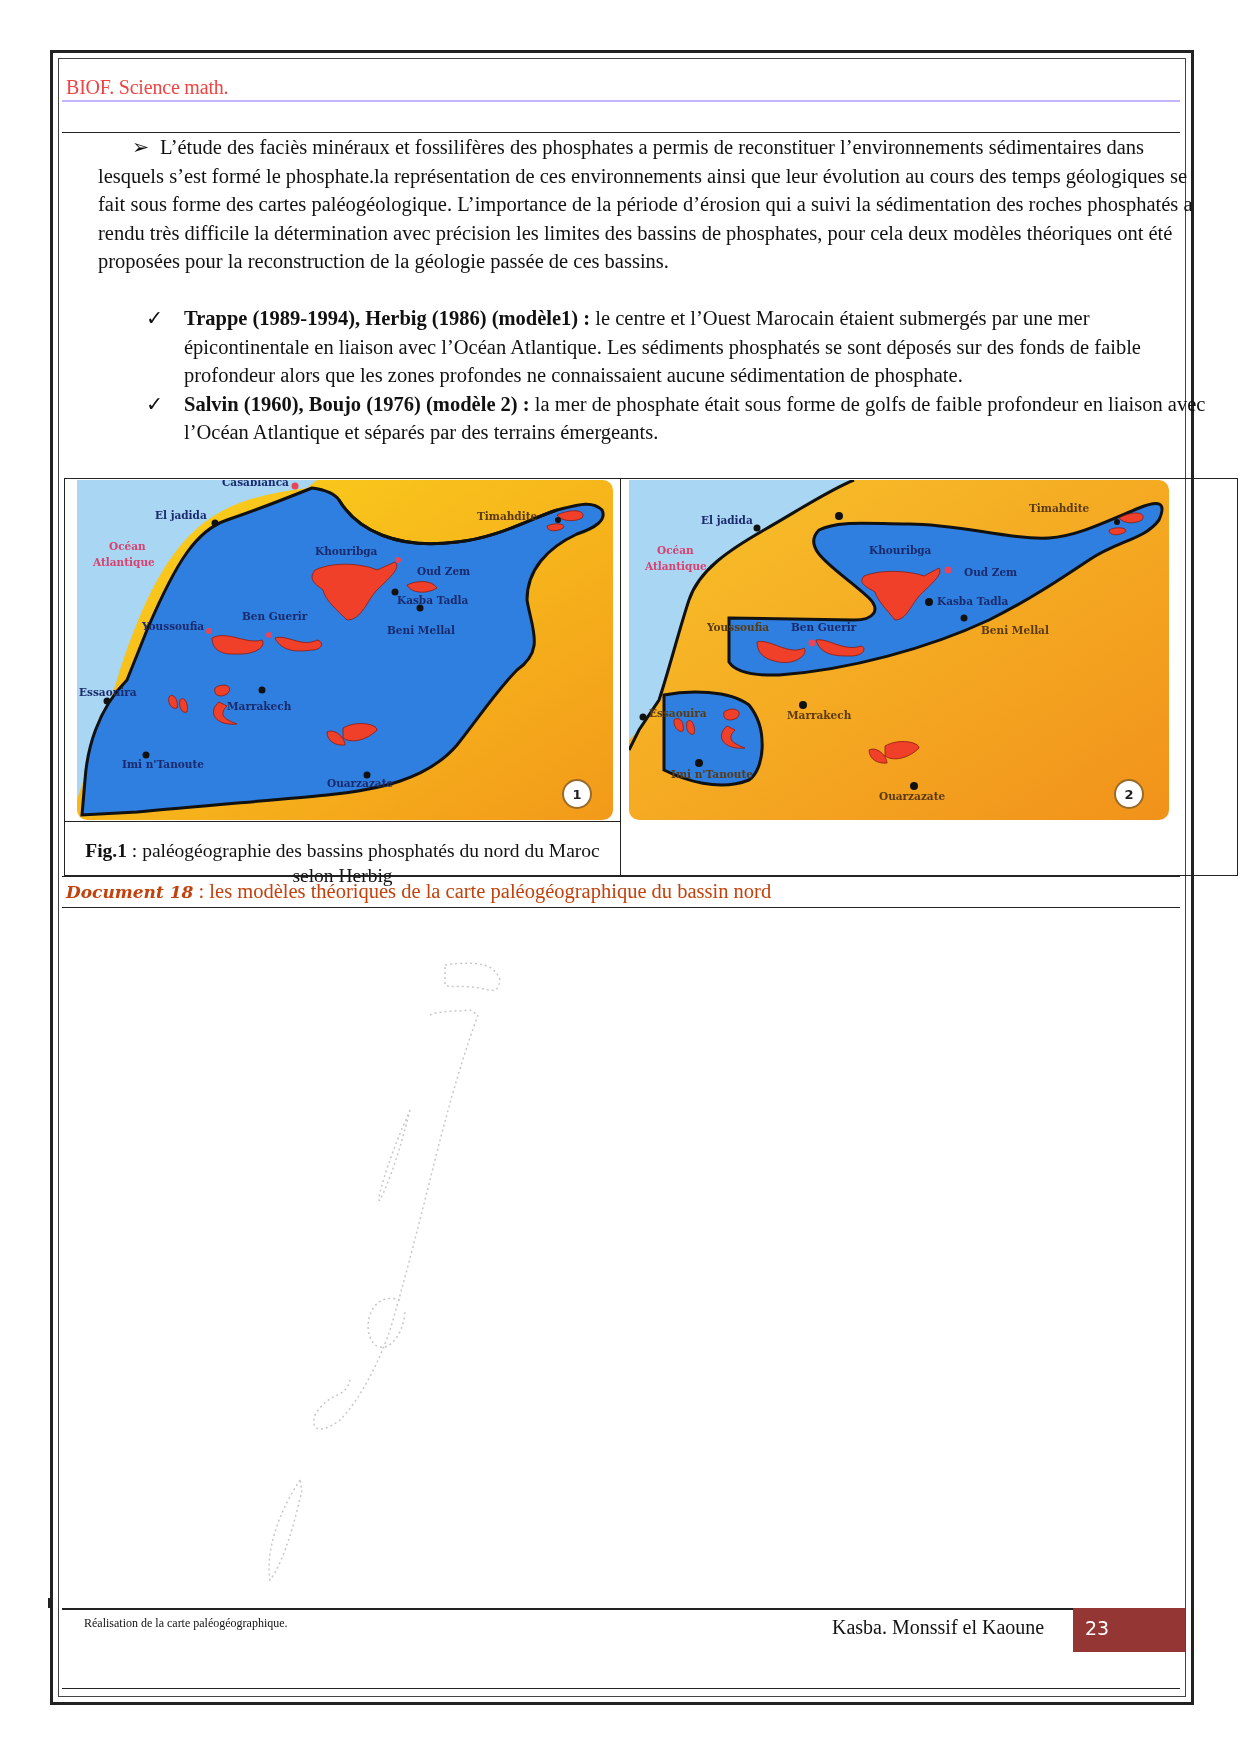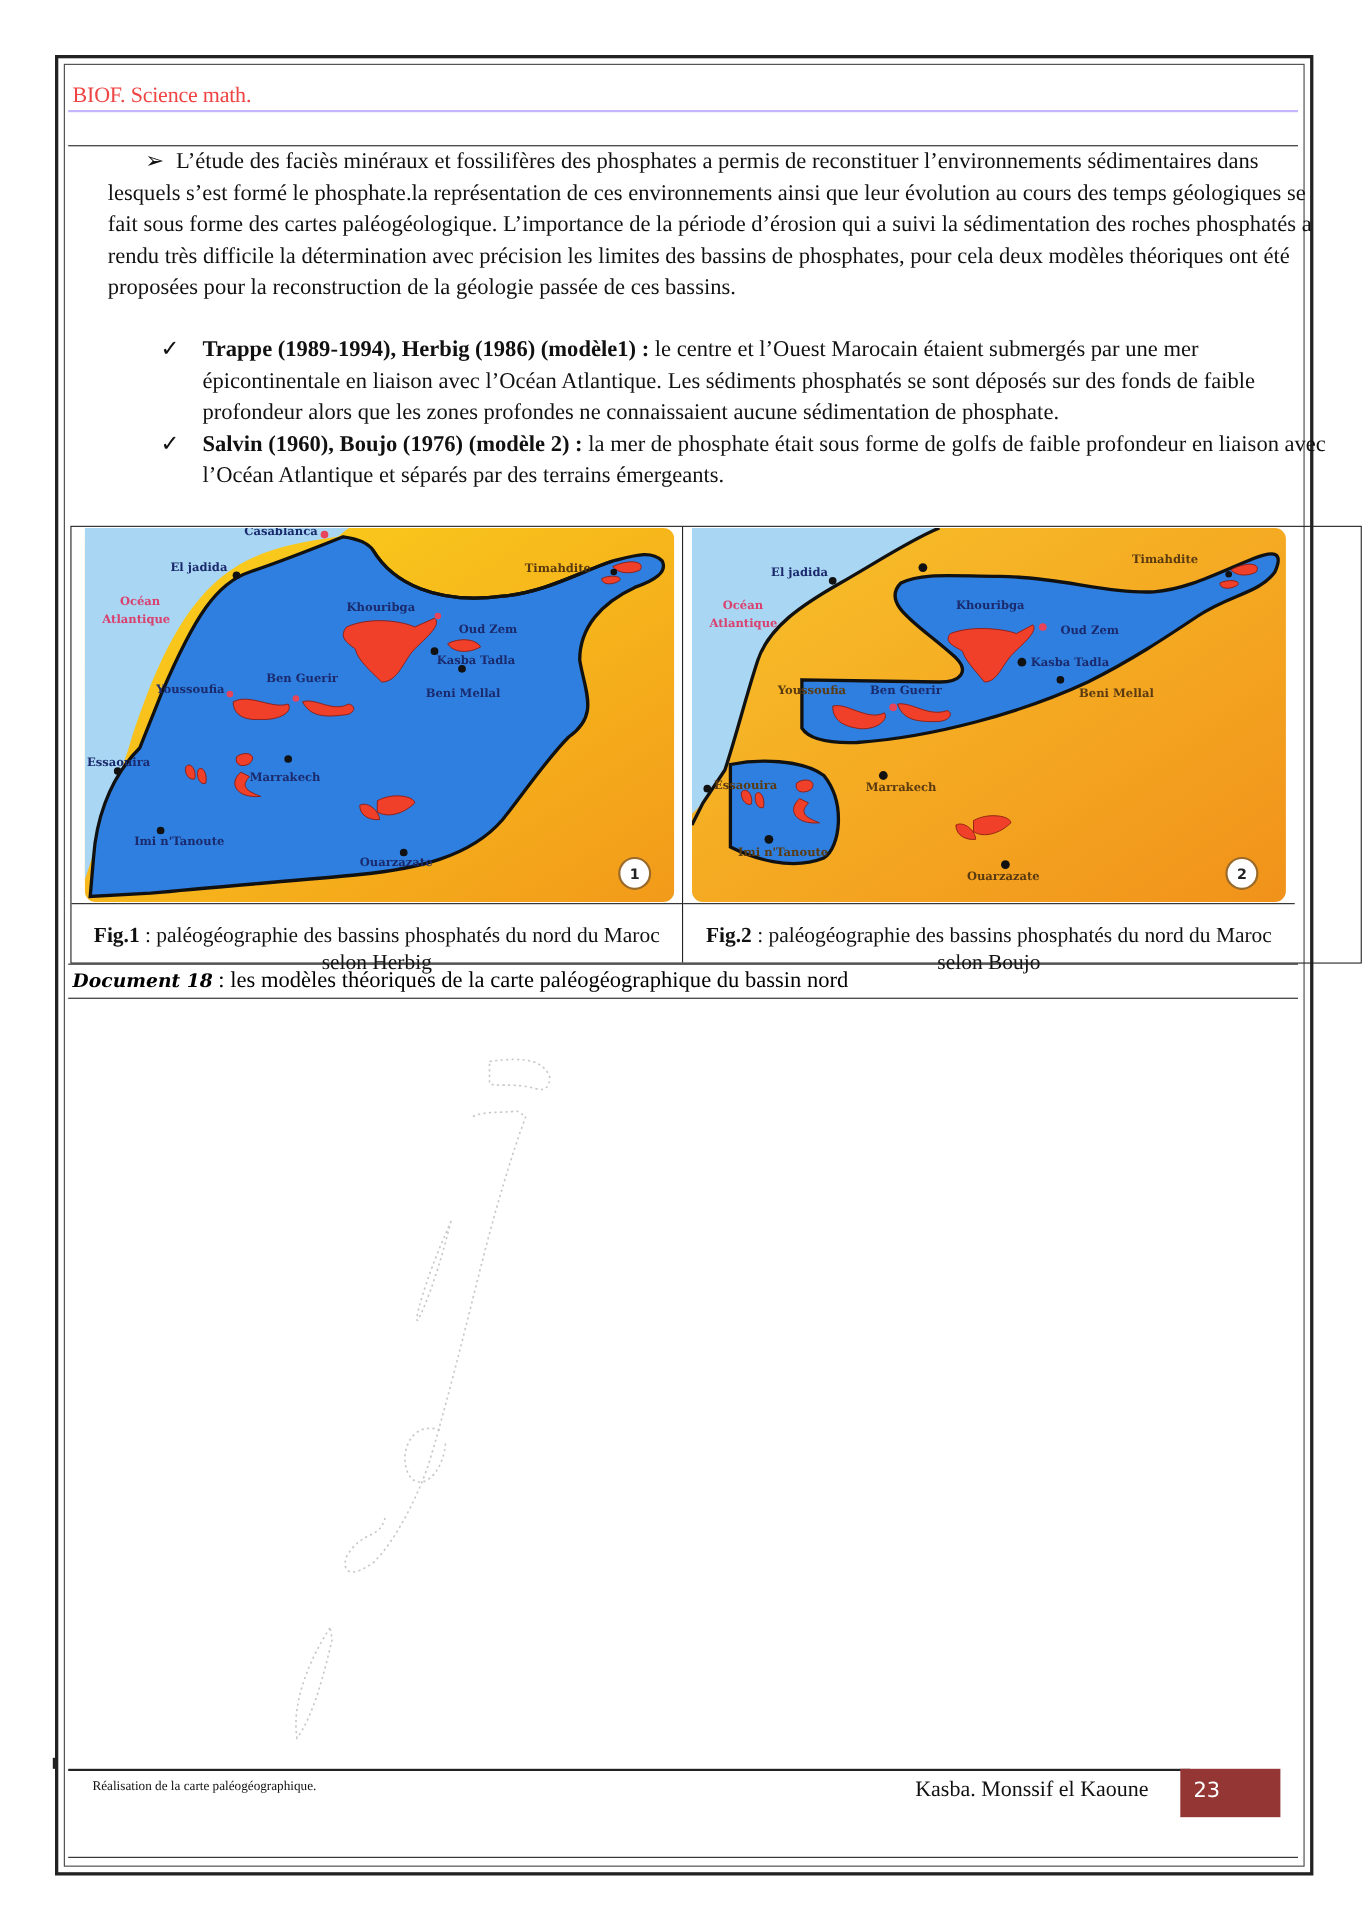--- a/index.html
+++ b/index.html
@@ -18,27 +18,27 @@
   .list-item { position: relative; padding-left: 38px; }
   .list-item .check { position: absolute; left: 0; top: 0; }
   .list-item b { font-weight: bold; }
   .figure-table { position: absolute; left: 64px; top: 478px; width: 1174px; height: 398px; border: 1px solid #222; box-sizing: border-box; }
   .fig-cell { position: absolute; top: 0; height: 396px; box-sizing: border-box; }
   .fig-cell.left { left: 0; width: 556px; border-right: 1px solid #222; }
   .fig-cell.right { left: 556px; width: 556px; }
   .map { position: absolute; top: 1px; left: 12px; width: 536px; height: 340px; }
   .fig-cell.right .map { left: 8px; width: 540px; }
   .caption { position: absolute; top: 342px; left: 0; width: 100%; height: 54px; border-top: 1px solid #222; text-align: center; font-family: "Liberation Serif", serif; font-size: 19.5px; line-height: 25px; color: #111; padding-top: 16px; box-sizing: border-box; }
-  .doc-line { position: absolute; left: 62px; top: 876px; width: 1118px; height: 30px; border-top: 1px solid #222; border-bottom: 1px solid #222; font-family: "Liberation Serif", serif; font-size: 20.5px; line-height: 28px; color: #000000; }
+  .doc-line { position: absolute; left: 62px; top: 876px; width: 1118px; height: 30px; border-top: 1px solid #222; border-bottom: 1px solid #222; font-family: "Liberation Serif", serif; font-size: 20.5px; line-height: 28px; color: #c2410c; }
   .doc-line .doc-label { font-style: italic; font-weight: bold; font-family: "DejaVu Serif", serif; font-size: 17px; padding-left: 4px; }
   .watermark { position: absolute; left: 240px; top: 860px; width: 420px; height: 760px; pointer-events: none; }
   .footer-line { position: absolute; left: 62px; top: 1608px; width: 1020px; border-top: 2px solid #222; }
   .footer-left { position: absolute; left: 84px; top: 1616px; font-family: "Liberation Serif", serif; font-size: 12px; color: #111; }
   .footer-right { position: absolute; left: 832px; top: 1616px; font-family: "Liberation Serif", serif; font-size: 20px; color: #111; }
-  .page-num { position: absolute; left: 1073px; top: 1608px; width: 91px; height: 44px; background: #943634; color: #fff; font-family: "DejaVu Sans", sans-serif; font-size: 19px; line-height: 40px; padding-left: 12px; box-sizing: border-box; }
+  .page-num { position: absolute; left: 1073px; top: 1608px; width: 112px; height: 44px; background: #943634; color: #fff; font-family: "DejaVu Sans", sans-serif; font-size: 19px; line-height: 40px; padding-left: 12px; box-sizing: border-box; }
   .bottom-line { position: absolute; left: 62px; top: 1688px; width: 1118px; border-top: 1px solid #222; }
   .left-tick { position: absolute; left: 48px; top: 1598px; width: 3px; height: 10px; background:#222; }
   .map-label { font-family: "DejaVu Serif", serif; font-weight: bold; font-size: 10.5px; fill: #1a2a6c; }
   .map-label.brown { fill: #5a3a10; }
   .map-label.ocean { fill: #d9416f; }
 </style>
 </head>
 <body>
 
 <div class="outer-frame"></div>
@@ -185,21 +185,20 @@
       <text class="map-label brown" x="352" y="154">Beni Mellal</text>
       <text class="map-label brown" x="20" y="237">Essaouira</text>
       <text class="map-label brown" x="158" y="239">Marrakech</text>
       <text class="map-label brown" x="42" y="298">Imi n'Tanoute</text>
       <text class="map-label brown" x="250" y="320">Ouarzazate</text>
       <text class="map-label ocean" x="28" y="74">Océan</text>
       <text class="map-label ocean" x="16" y="90">Atlantique</text>
       <circle cx="500" cy="314" r="14" fill="#fff" stroke="#9a6a2a" stroke-width="2"></circle>
       <text x="500" y="319" text-anchor="middle" font-family="DejaVu Sans, sans-serif" font-weight="bold" font-size="13" fill="#222">2</text>
     </svg>
-    <div class="caption"><b>Fig.2</b><span> : paléogéographie des bassins phosphatés du nord du Maroc selon Boujo</span></div>
   </div>
 </div>
 
 <div class="doc-line">
   <span class="doc-label">Document 18</span><span> : les modèles théoriques de la carte paléogéographique du bassin nord</span>
 </div>
 
 <svg class="watermark" viewBox="0 0 420 760">
   <g fill="none" stroke="#c8c8c8" stroke-width="1.5" stroke-dasharray="2 3">
     <path d="M 205 105 C 240 100 255 105 260 120 C 258 135 250 130 240 128 C 225 125 210 128 205 125 Z"></path>

